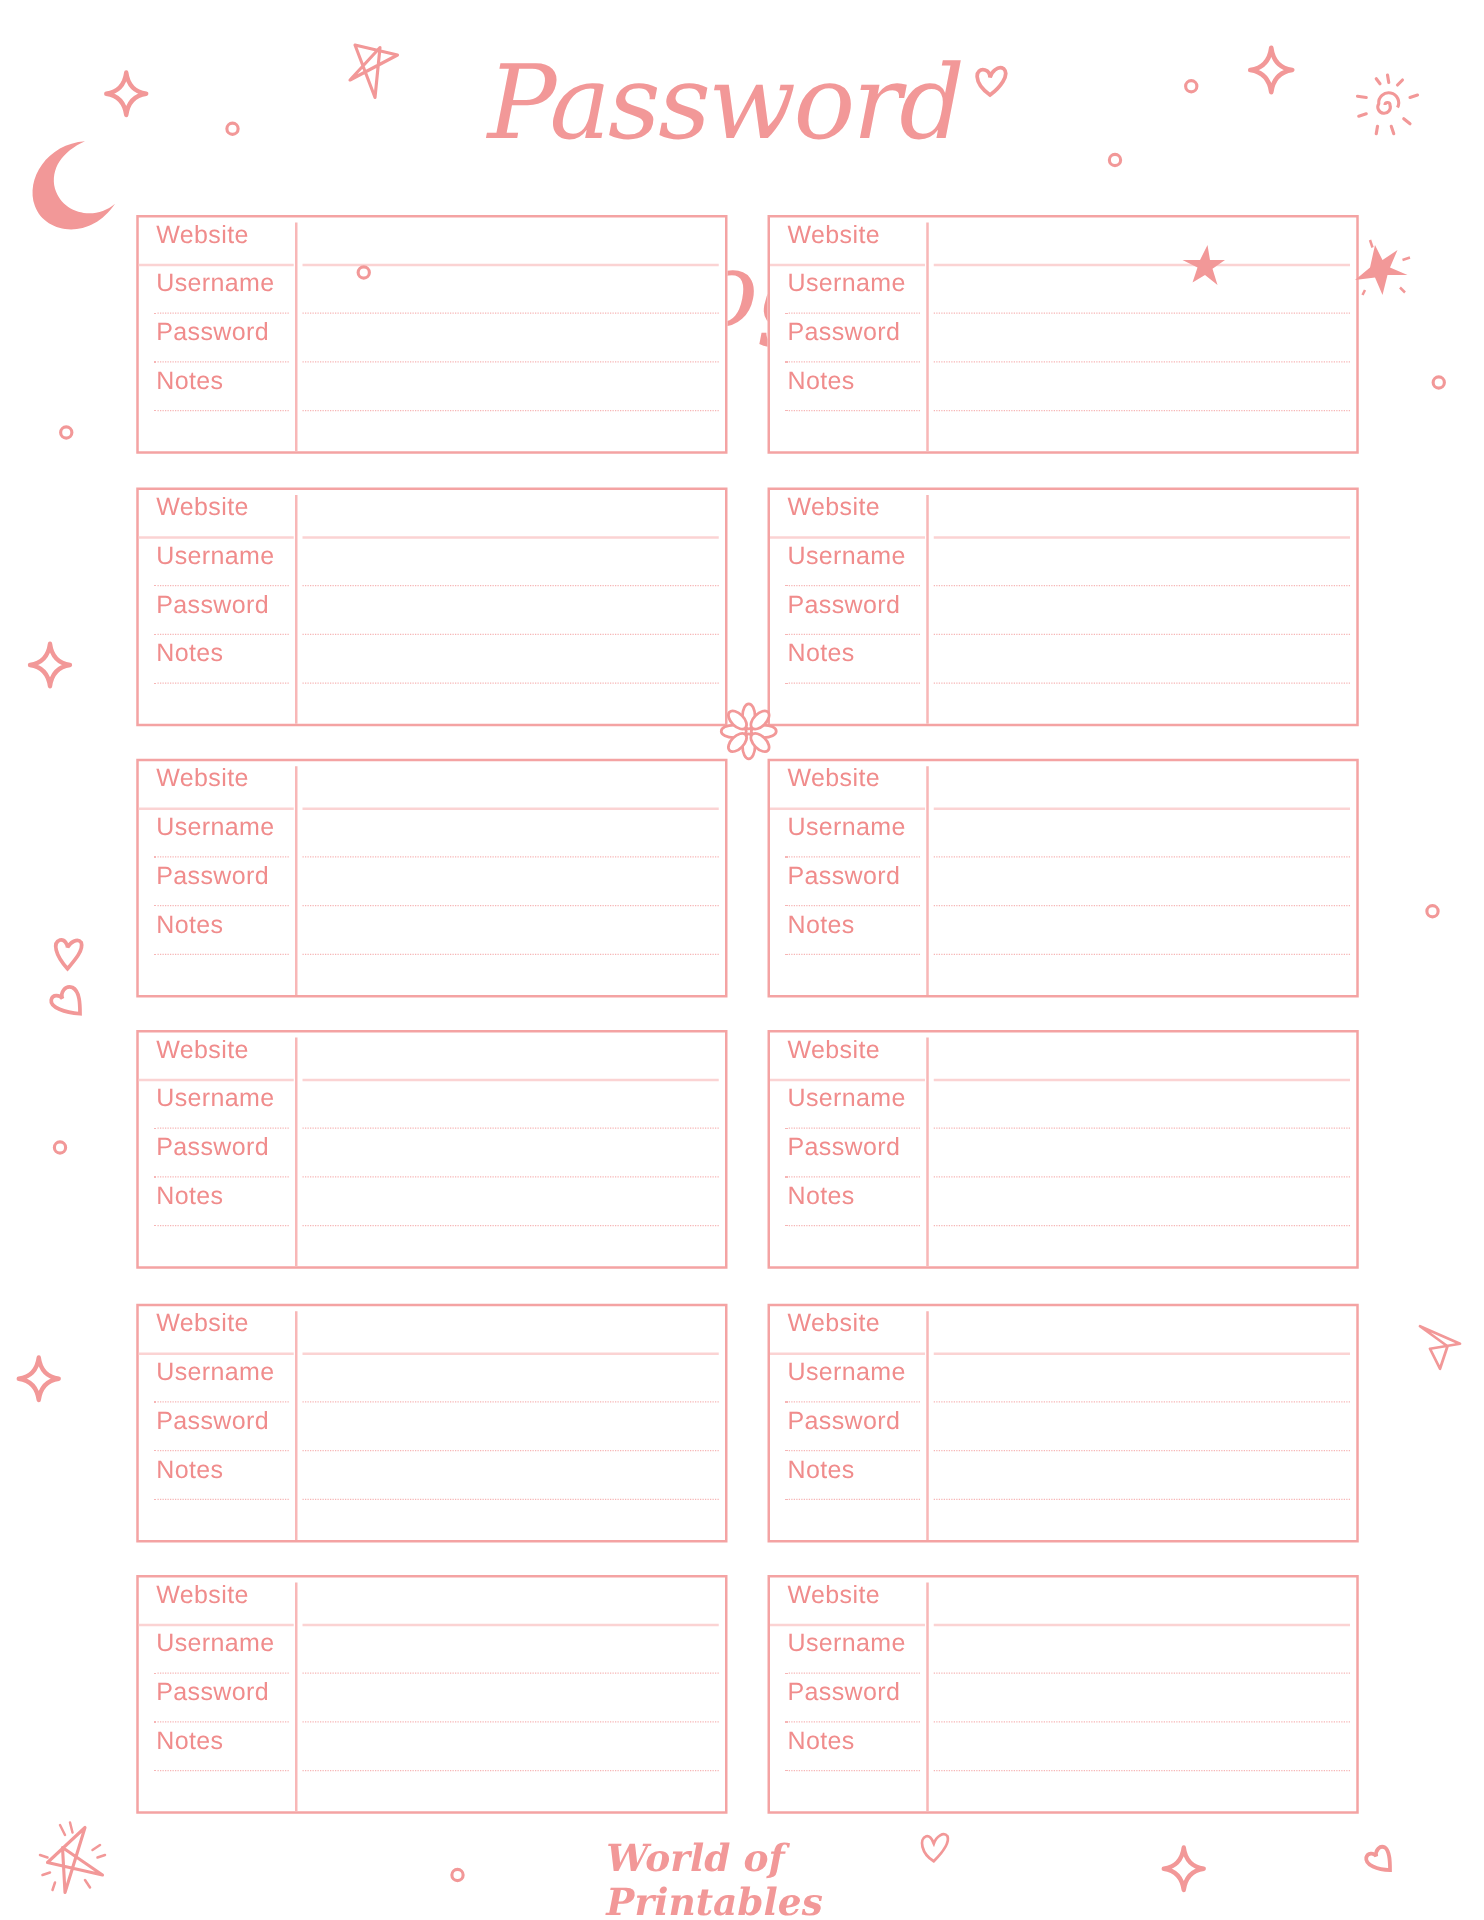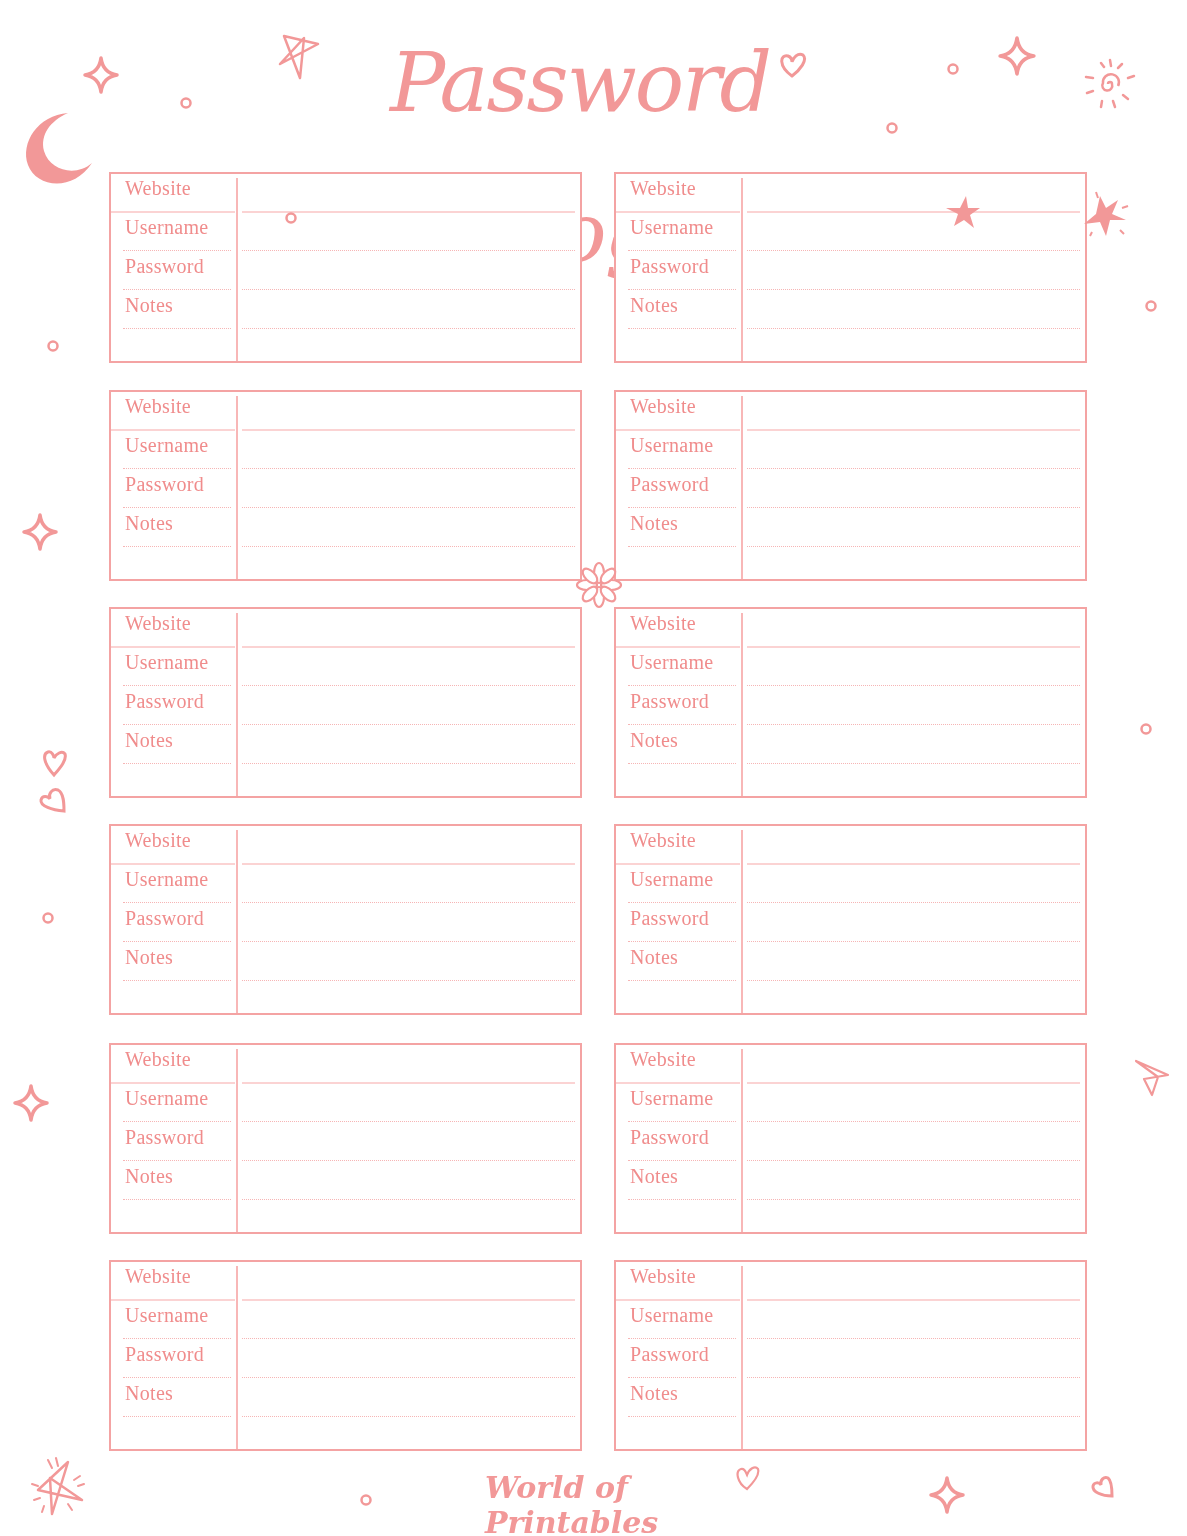--- a/index.html
+++ b/index.html
@@ -24,21 +24,21 @@
       background: #fff;
     }
     .entry .divider {
       position: absolute; left: 125px; top: 4px; bottom: 0; width: 2px; background: #f8b7b7;
     }
     .entry .row {
       position: absolute; left: 0; right: 0; height: 39px;
     }
     .entry .row .label {
       position: absolute; left: 14px; top: 3px;
-      font-family: Liberation Serif, serif;
+      font-family: Liberation Sans, sans-serif;
       font-size: 20px; color: #f08c8c;
       letter-spacing: 0.3px;
     }
     .entry .line-left {
       position: absolute; left: 12px; width: 108px; height: 0;
     }
     .entry .line-right {
       position: absolute; left: 131px; right: 5px; height: 0;
     }
     .solid { border-top: 2px solid #fbd3d3; }

